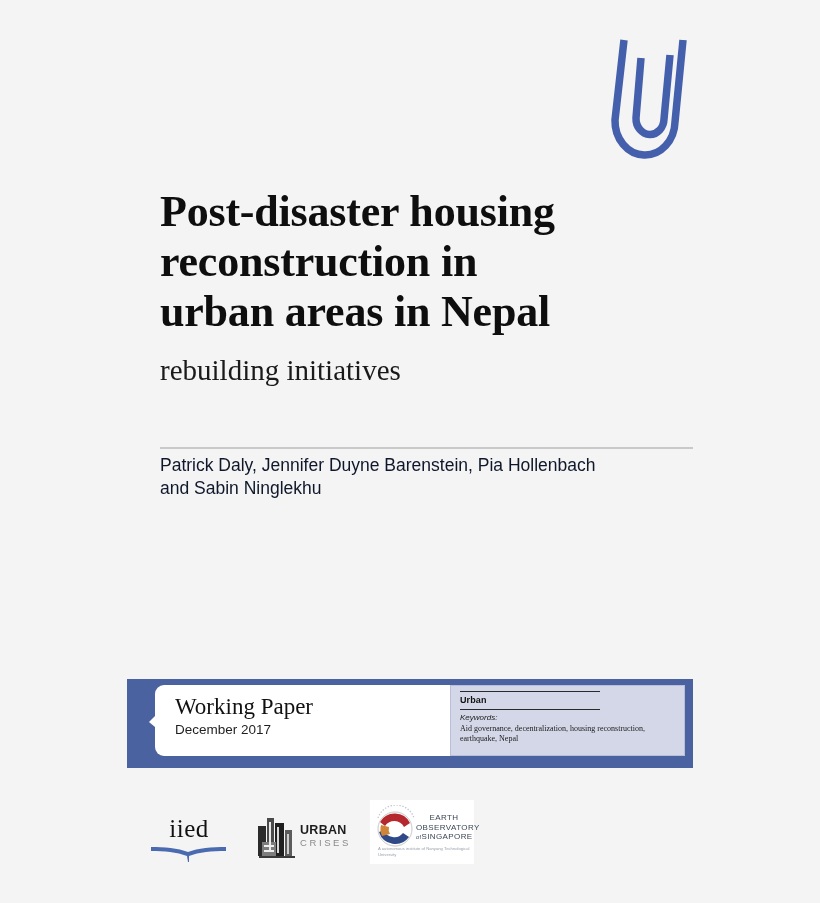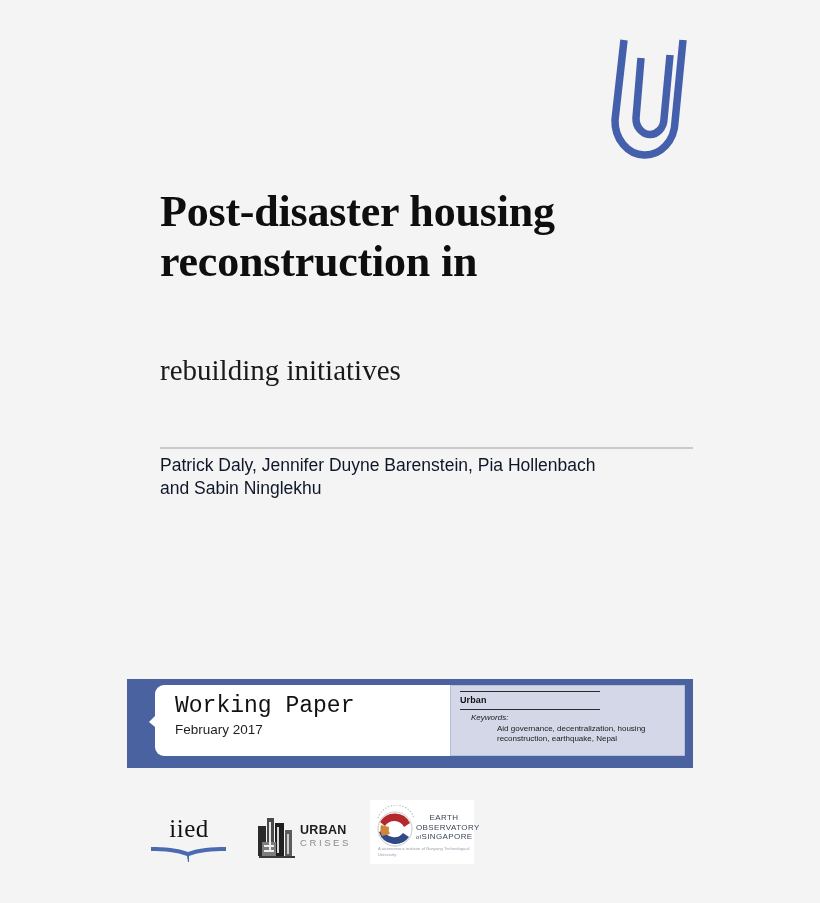--- a/index.html
+++ b/index.html
@@ -102,21 +102,21 @@
     top: 31px;
     width: 12px;
     height: 22px;
     background: #ffffff;
     clip-path: polygon(100% 0%, 100% 100%, 0% 55%);
   }
   #working-paper-label {
     position: absolute;
     left: 20px;
     top: 8px;
-    font-family: Liberation Mono, monospace;
+    font-family: Liberation Serif, serif;
     font-size: 23px;
     line-height: 27px;
     color: #111111;
     white-space: nowrap;
   }
   #working-paper-date {
     position: absolute;
     left: 20px;
     top: 36px;
     font-family: "Liberation Sans", sans-serif;
@@ -158,38 +158,37 @@
   #keywords-mid-rule {
     position: absolute;
     left: 9px;
     top: 23px;
     width: 140px;
     height: 1px;
     background: #2a2a2a;
   }
   #keywords-caption {
     position: absolute;
-    left: 20px;
+    left: 9px;
     top: 27px;
     font-family: "Liberation Sans", sans-serif;
     font-style: italic;
     font-size: 8px;
     color: #1b1b1b;
     white-space: nowrap;
   }
   #keywords-list {
     position: absolute;
     left: 9px;
     top: 38px;
     width: 200px;
-    font-family: Liberation Sans, sans-serif;
+    font-family: Liberation Serif, serif;
     font-size: 8px;
     line-height: 10px;
     color: #1b1b1b;
-    margin-left: 37px;
   }
 
   
   #logo-strip {
     position: absolute;
     left: 148px;
     top: 798px;
     width: 340px;
     height: 72px;
   }
@@ -289,39 +288,40 @@
 <svg id="paperclip-emblem" viewBox="0 0 110 132" xmlns="http://www.w3.org/2000/svg">
   <g fill="none" stroke="#4460ac" stroke-width="7.5" stroke-linecap="butt">
     <path d="M 28 12 L 19 92 A 30 34 0 0 0 79 94 L 87 12"></path>
     <path d="M 45 30 L 40 90 A 14 16 0 0 0 68 91 L 74 27"></path>
   </g>
 </svg>
 
 <div id="cover-title-block">
   <div class="title-line">Post-disaster housing</div>
   <div class="title-line">reconstruction in</div>
+  <div class="title-line">urban areas in Nepal</div>
 </div>
 
 <div id="cover-subtitle-block">
   <div class="subtitle-line">rebuilding initiatives</div>
 </div>
 
 <div id="author-rule"></div>
 <div id="author-block">
   <div class="author-line">Patrick Daly, Jennifer Duyne Barenstein, Pia Hollenbach</div>
   <div class="author-line">and Sabin Ninglekhu</div>
 </div>
 
 <div id="footer-banner">
 
   <div id="banner-card-notch"></div>
 
   <div id="banner-white-card">
     <div id="working-paper-label">Working Paper</div>
-    <div id="working-paper-date">February 2017</div>
+    <div id="working-paper-date">December 2017</div>
   </div>
 
   <div id="banner-keywords-panel">
     <div id="keywords-top-rule"></div>
     <div id="theme-label">Urban</div>
     <div id="keywords-mid-rule"></div>
     <div id="keywords-caption">Keywords:</div>
     <div id="keywords-list">Aid governance, decentralization, housing reconstruction, earthquake, Nepal</div>
   </div>
 

